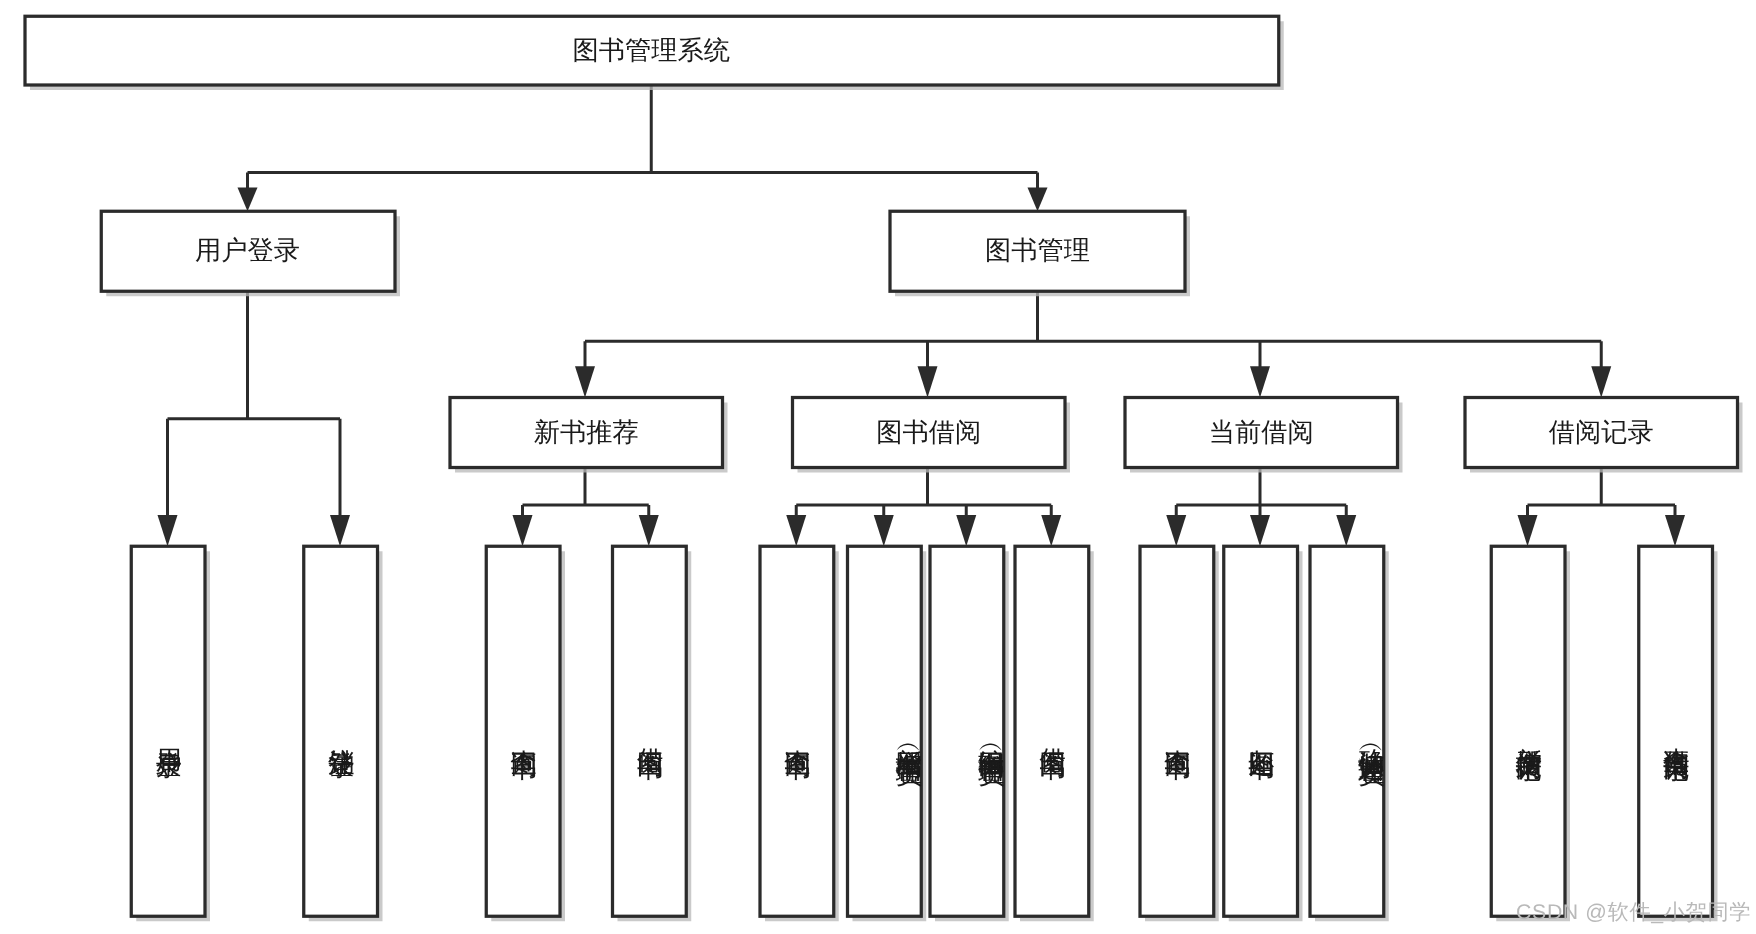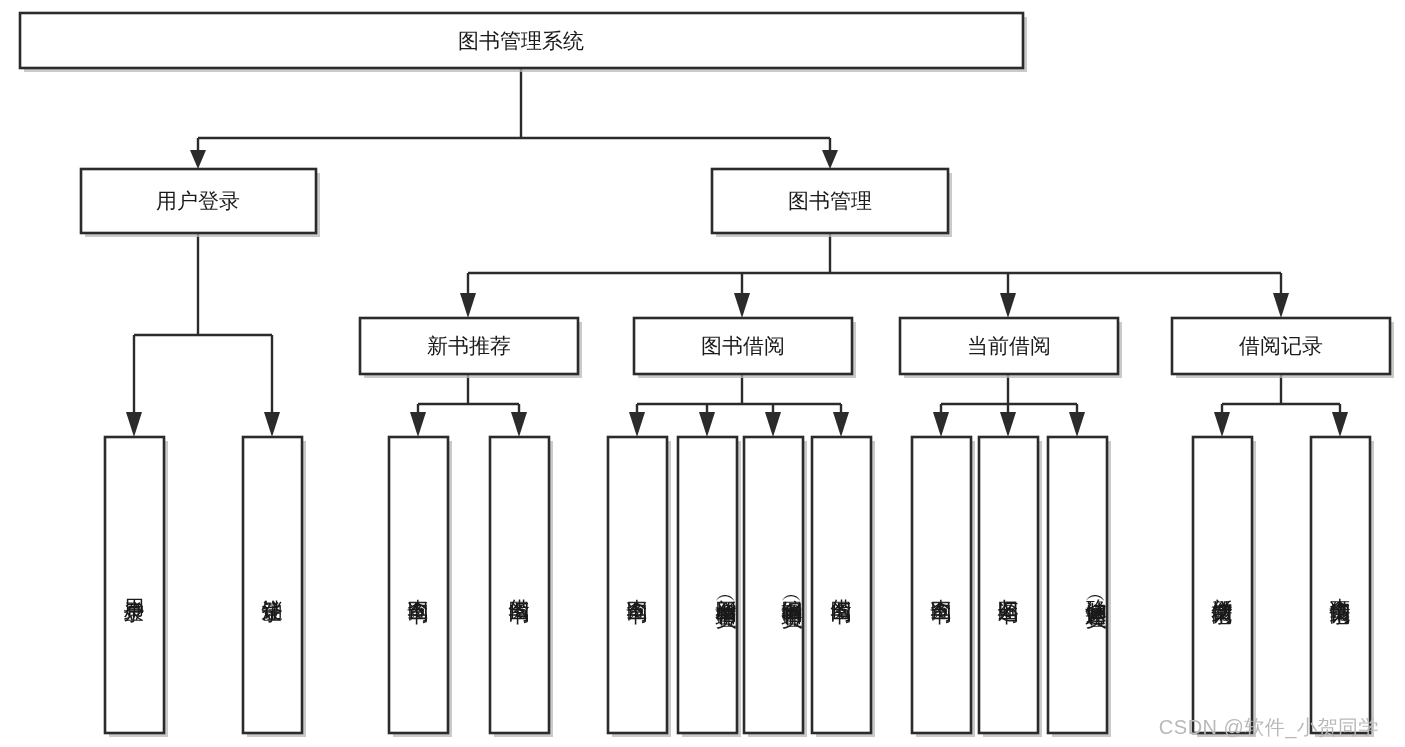--- a/index.html
+++ b/index.html
@@ -63,24 +63,24 @@
     align-items: flex-start;
     justify-content: center;
     white-space: nowrap;
     pointer-events: none;
   }
   .vert-text-wrap.centered {
     align-items: center;
   }
   #watermark {
     position: absolute;
-    right: 26px;
+    right: 4px;
     bottom: 6px;
     font-family: "Liberation Sans", "DejaVu Sans", sans-serif;
-    font-size: 20px;
+    font-size: 17px;
     color: #b9b9b9;
     letter-spacing: 0.5px;
     white-space: nowrap;
   }
 </style>
 </head>
 <body>
 
 <div id="diagram-root">
 

